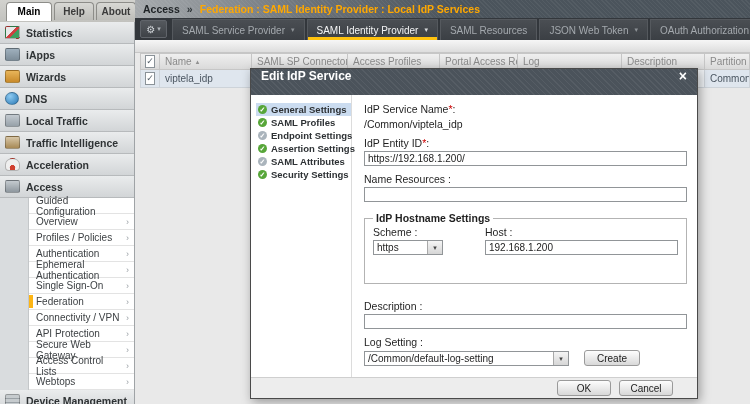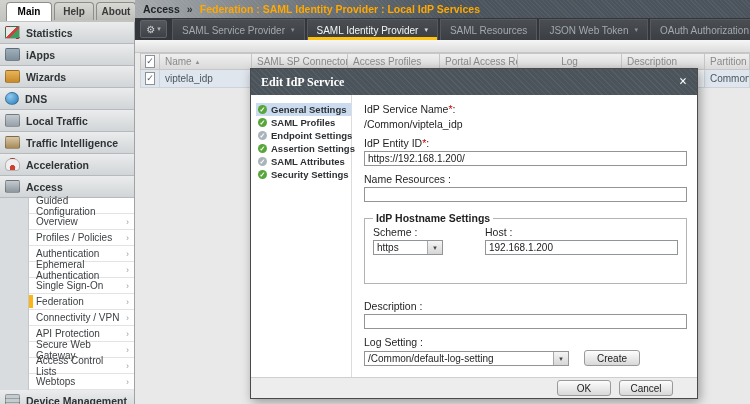--- a/index.html
+++ b/index.html
@@ -99,37 +99,36 @@
   #grid-row { position:absolute; left:140px; right:0; top:70px; height:18px; display:flex; }
   .gr-cell {
     border:1px solid #cdd3d9; border-top:none; border-left:none;
     font-size:10px; display:flex; align-items:center; padding:0 5px;
     box-sizing:border-box; white-space:nowrap; overflow:hidden;
     background:#eef1f4; color:#4a5560;
   }
   .gr-cell:first-child { border-left:1px solid #cdd3d9; }
   .gr-cell.hl { background:#dfe6ee; }
   .w-cb{width:20px; justify-content:center;} .w-name{width:92px;} .w-sp{width:96px;}
-  .w-ap{width:92px;text-align:right;} .w-par{width:78px;} .w-log{width:104px;justify-content:center;} .w-desc{width:83px;} .w-part{flex:1;}
+  .w-ap{width:92px;text-align:right;} .w-par{width:78px;} .w-log{width:104px;} .w-desc{width:83px;} .w-part{flex:1;}
   .cb {
     width:11px; height:11px; background:#fff; border:1px solid #8a9298;
     font-size:9px; line-height:11px; text-align:center; color:#55606a; box-sizing:content-box;
   }
   
   #modal {
     position:absolute; left:250px; top:68px; width:446px; height:329px;
     background:#ffffff; border:1px solid #4a4a4a;
     box-shadow:2px 3px 10px rgba(0,0,0,0.35);
   }
   .m-head {
-    height:26px; display:flex; align-items:center; padding:0 10px; box-sizing:border-box;
+    height:26px; display:flex; padding:0 10px; box-sizing:border-box;
     background:
       repeating-linear-gradient(45deg, rgba(255,255,255,0.06) 0 1px, transparent 1px 4px),
       #4b535b;
-    font-family: Liberation Serif, serif;
   }
   .m-title { color:#ffffff; font-weight:bold; font-size:12px; }
   .m-close { margin-left:auto; color:#ffffff; font-weight:bold; font-size:14px; line-height:14px; cursor:pointer; }
   .m-body { position:absolute; top:26px; bottom:21px; left:0; right:0; display:flex; overflow:hidden; }
   .m-menu { width:101px; flex:none; border-right:1px solid #dcdcdc; padding:8px 0 0 5px; box-sizing:border-box; }
   .menu-item {
     display:flex; align-items:center; gap:4px; height:13px; padding:0 2px;
     font-size:9.5px; font-weight:bold; color:#2d3134; white-space:nowrap;
   }
   .menu-item.selected { background:#cbdcf0; }

